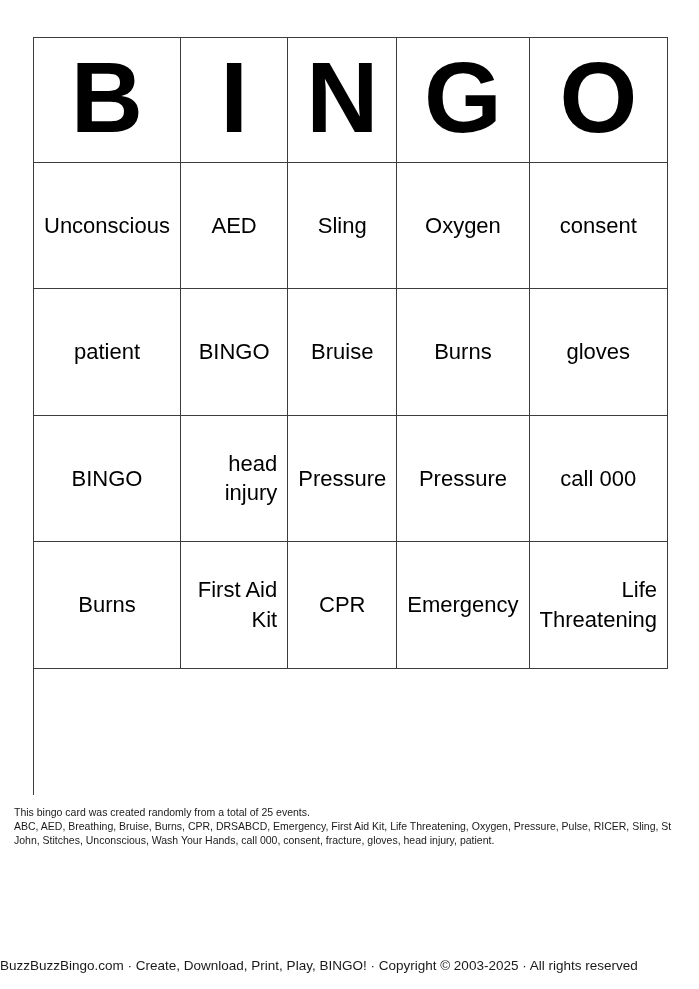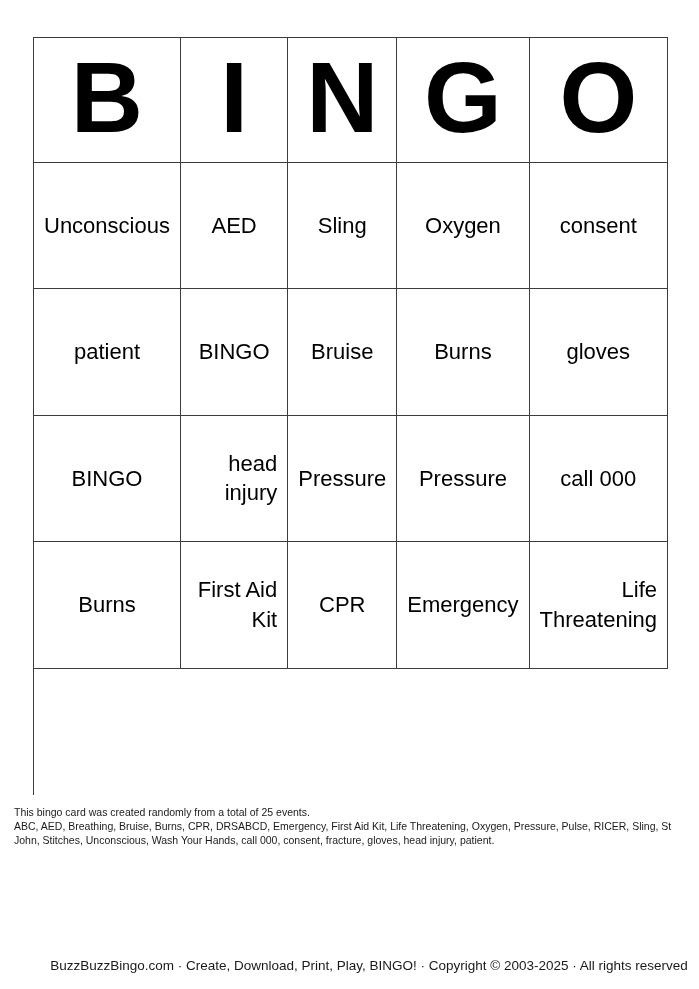--- a/index.html
+++ b/index.html
@@ -59,24 +59,23 @@
     line-height: 1.32;
     color: #1a1a1a;
     margin-left: 6px;
   }
   .footnote p { margin: 0; }
   .copyright {
     position: absolute;
     left: 0;
     right: 0;
     top: 958px;
-    text-align: center;
+    text-align: left;
     font-size: 13.5px;
     color: #1a1a1a;
-    padding-left: 39px;
   }
 </style>
 </head>
 <body>
 
 <div class="page">
 
   <div class="bingo-grid">
 
     <div class="cell header-cell">B</div>

